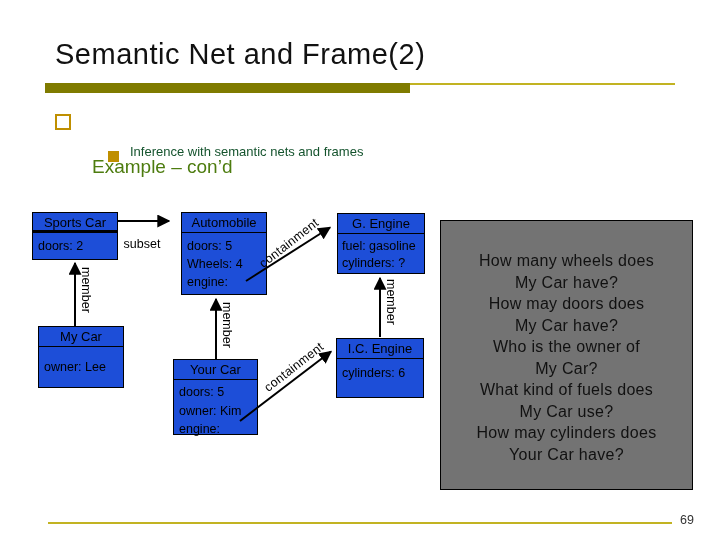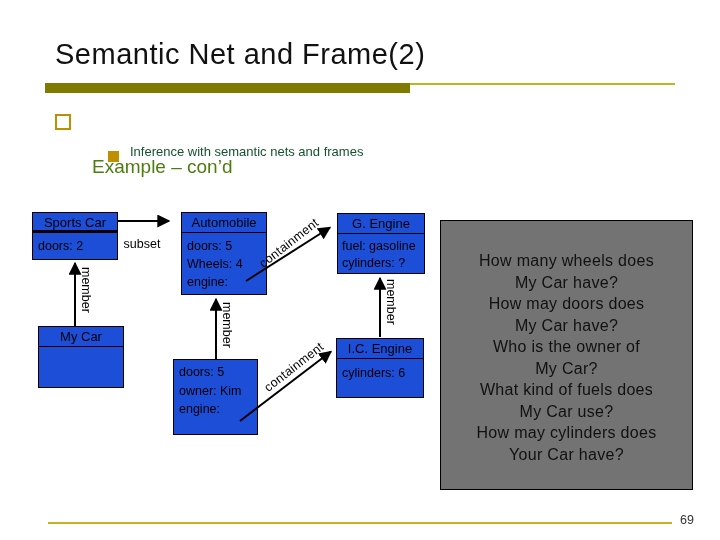--- a/index.html
+++ b/index.html
@@ -101,23 +101,27 @@
   <div class="node" id="n-geng">
     <div class="node-title">G. Engine</div>
     <div class="node-attrs">
       <div class="attr">fuel: gasoline</div>
       <div class="attr">cylinders: ?</div>
     </div>
   </div>
 
   <div class="node" id="n-mycar">
     <div class="node-title">My Car</div>
+    <div class="node-attrs">
+      <div class="attr">owner: Lee</div>
+    </div>
   </div>
 
   <div class="node" id="n-yourcar">
+    <div class="node-title">Your Car</div>
     <div class="node-attrs">
       <div class="attr">doors: 5</div>
       <div class="attr">owner: Kim</div>
       <div class="attr">engine:</div>
     </div>
   </div>
 
   <div class="node" id="n-iceng">
     <div class="node-title">I.C. Engine</div>
     <div class="node-attrs">

